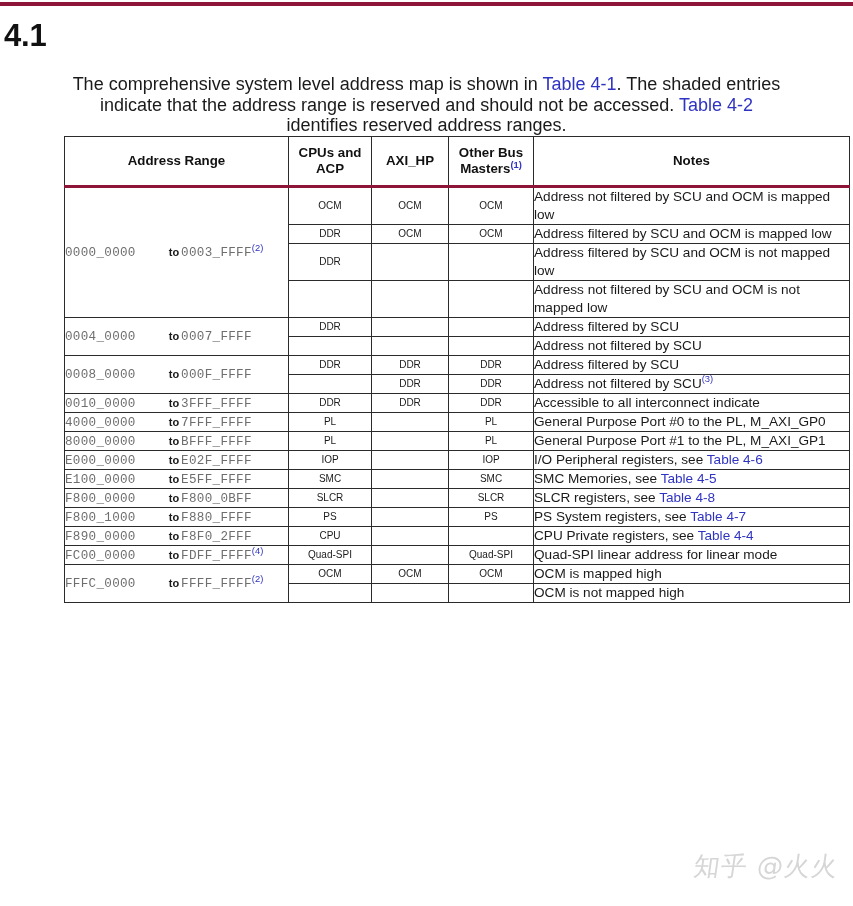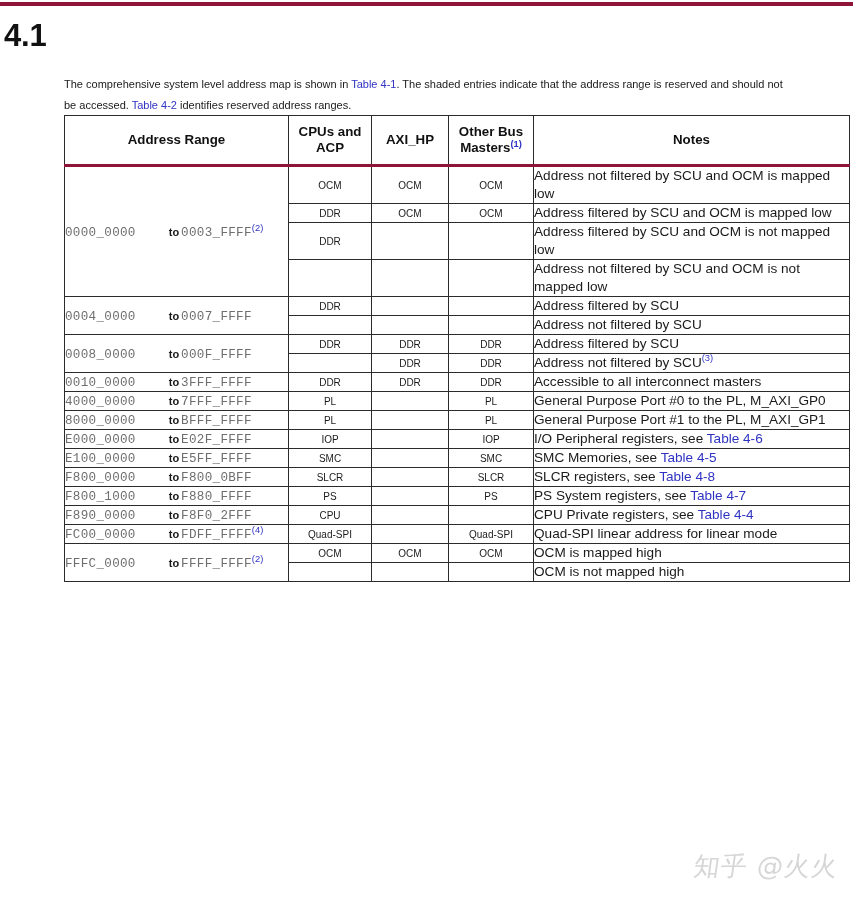--- a/index.html
+++ b/index.html
@@ -40,24 +40,24 @@
     font-weight: bold;
     letter-spacing: -0.2px;
     color: #111111;
     display: flex;
     align-items: flex-start;
   }
   .section-heading .num { margin-right: 18px; }
 
   .body-text {
     margin: 20px 64px 0 64px;
-    font-size: 11px;
+    font-size: 18px;
     line-height: 20.5px;
     color: #1a1a1a;
-    text-align: left;
+    text-align: center;
   }
   .xlink { color: #2f33c2; }
 
   .table-caption {
     margin: 24px 0 5px 64px;
     font-size: 13.5px;
     color: #111111;
   }
   .table-caption .cap-label {
     font-style: italic;
@@ -240,21 +240,21 @@
           <td class="val shaded"></td>
           <td class="val">DDR</td>
           <td class="val">DDR</td>
           <td class="notes"><span>Address not filtered by SCU</span><sup class="fn">(3)</sup></td>
         </tr>
         <tr>
           <td class="range" rowspan="1"><span class="hex">0010_0000</span><span class="tosep">to</span><span class="hex">3FFF_FFFF</span></td>
           <td class="val">DDR</td>
           <td class="val">DDR</td>
           <td class="val">DDR</td>
-          <td class="notes"><span>Accessible to all interconnect masters</span></td>
+          <td class="notes"><span>Accessible to all interconnect indicate</span></td>
         </tr>
         <tr>
           <td class="range" rowspan="1"><span class="hex">4000_0000</span><span class="tosep">to</span><span class="hex">7FFF_FFFF</span></td>
           <td class="val">PL</td>
           <td class="val shaded"></td>
           <td class="val">PL</td>
           <td class="notes"><span>General Purpose Port #0 to the PL, M_AXI_GP0</span></td>
         </tr>
         <tr>
           <td class="range" rowspan="1"><span class="hex">8000_0000</span><span class="tosep">to</span><span class="hex">BFFF_FFFF</span></td>

